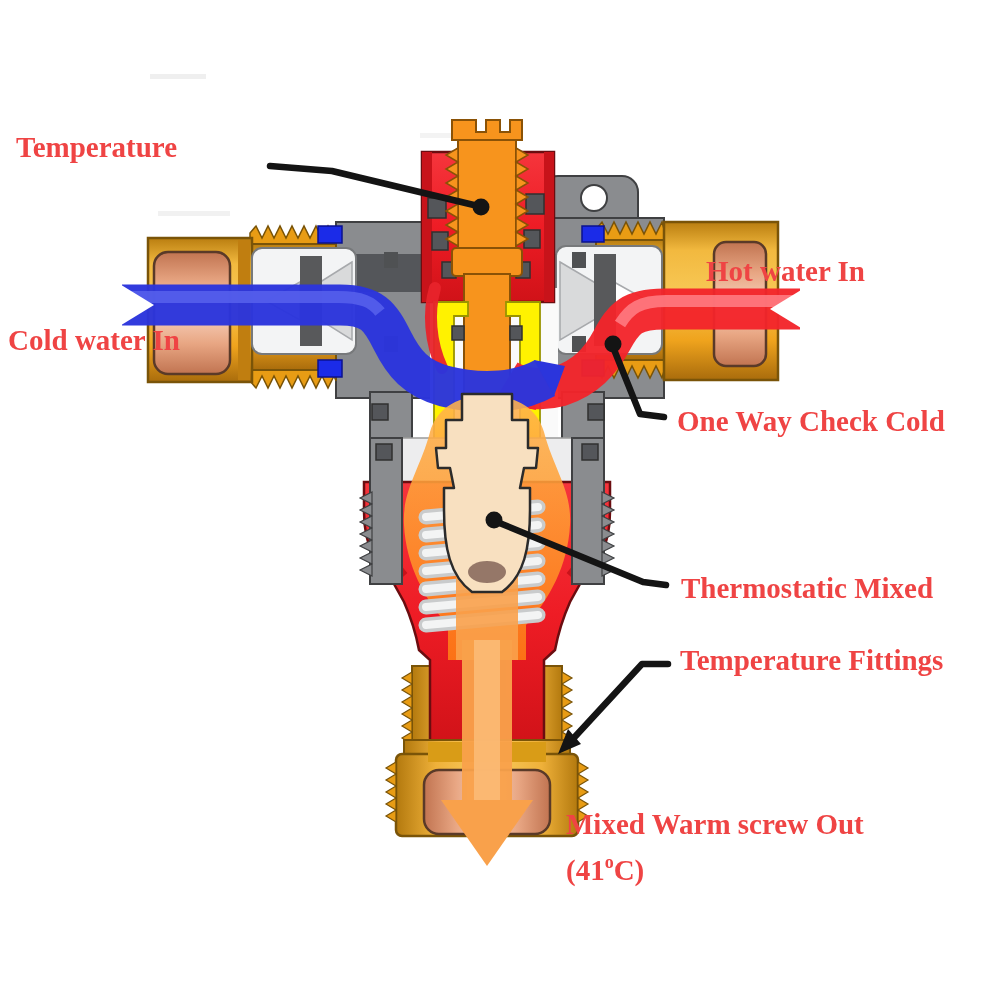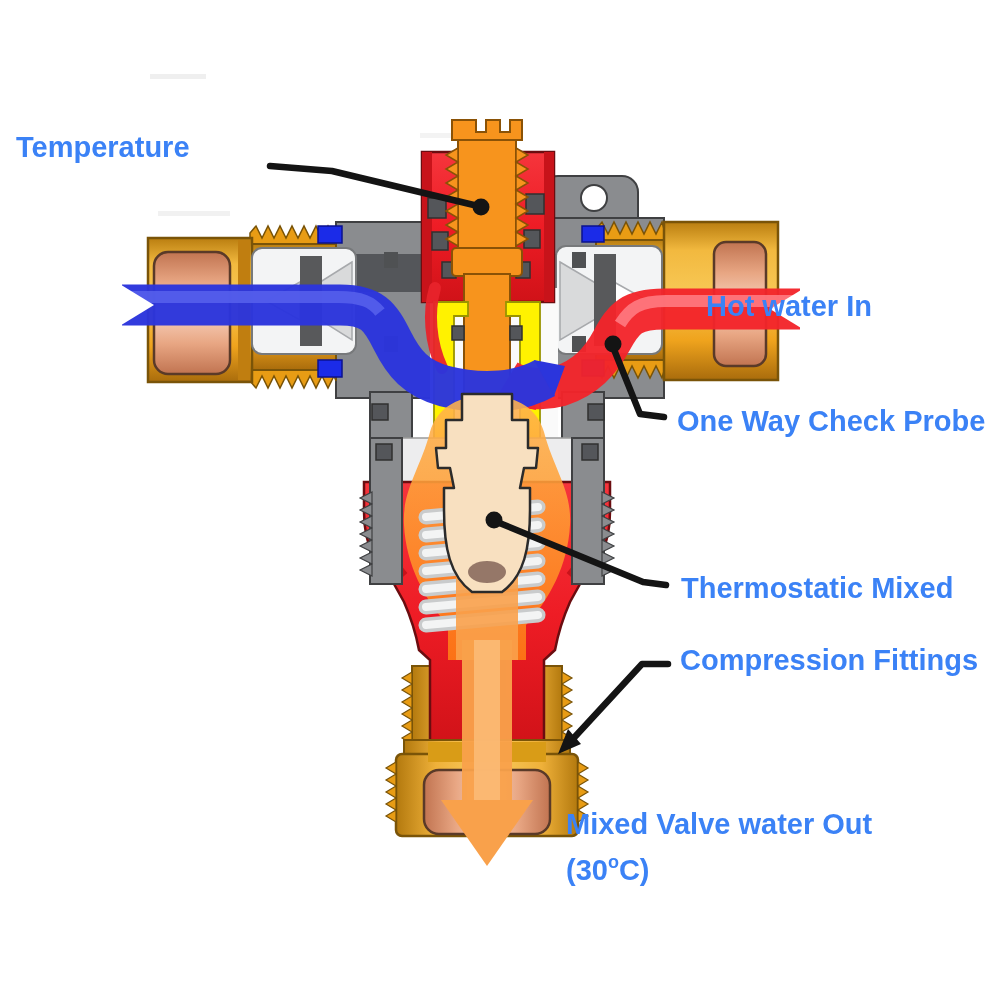--- a/index.html
+++ b/index.html
@@ -2,22 +2,22 @@
 <html><head>
 <meta charset="utf-8">
 <style>
   html,body{margin:0;padding:0;background:#fff;}
   .stage{
     position:relative;width:1000px;height:1000px;background:#ffffff;
     font-family:"Liberation Sans", sans-serif;overflow:hidden;
   }
   .stage svg{position:absolute;left:0;top:0;}
   .label{
-    position:absolute;color:#3b82f6;font-weight:700;font-size:29px;
-    line-height:38px;white-space:nowrap;letter-spacing:0;
+    position:absolute;color:#ef4444;font-weight:700;font-size:29px;
+    line-height:38px;white-space:nowrap;letter-spacing:0;font-family:Liberation Serif, serif;
   }
   .label .deg{font-size:18px;vertical-align:12px;font-weight:700;}
 </style>
 </head>
 <body>
 
 <div class="stage">
 
 <svg width="1000" height="1000" viewBox="0 0 1000 1000">
   <defs>
@@ -257,29 +257,30 @@
       <path d="M668,664 L642,664 L571,741"></path>
       <polygon points="558,754 581,744 568,729" fill="#141414" stroke="none"></polygon>
     </g>
   </g>
 </svg>
 
   <div class="label" style="left:16px;top:128px;">
     <div>Temperature</div>
   </div>
 
-
-  <div class="label" style="left:706px;top:252px;margin-top:35px;">Hot water In</div>
-
-  <div class="label" style="left:677px;top:402px;">One Way Check Probe</div>
+  <div class="label" style="left:8px;top:321px;">Cold water In</div>
+
+  <div class="label" style="left:706px;top:252px;">Hot water In</div>
+
+  <div class="label" style="left:677px;top:402px;">One Way Check Cold</div>
 
   <div class="label" style="left:681px;top:569px;">Thermostatic Mixed</div>
 
   <div class="label" style="left:680px;top:641px;">
-    <div>Compression Fittings</div>
+    <div>Temperature Fittings</div>
   </div>
 
   <div class="label" style="left:566px;top:805px;">
-    <div>Mixed Valve water Out</div>
-    <div><span>(30</span><span class="deg">o</span><span>C)</span></div>
+    <div>Mixed Warm screw Out</div>
+    <div><span>(41</span><span class="deg">o</span><span>C)</span></div>
   </div>
 
 </div>
 
 </body></html>

